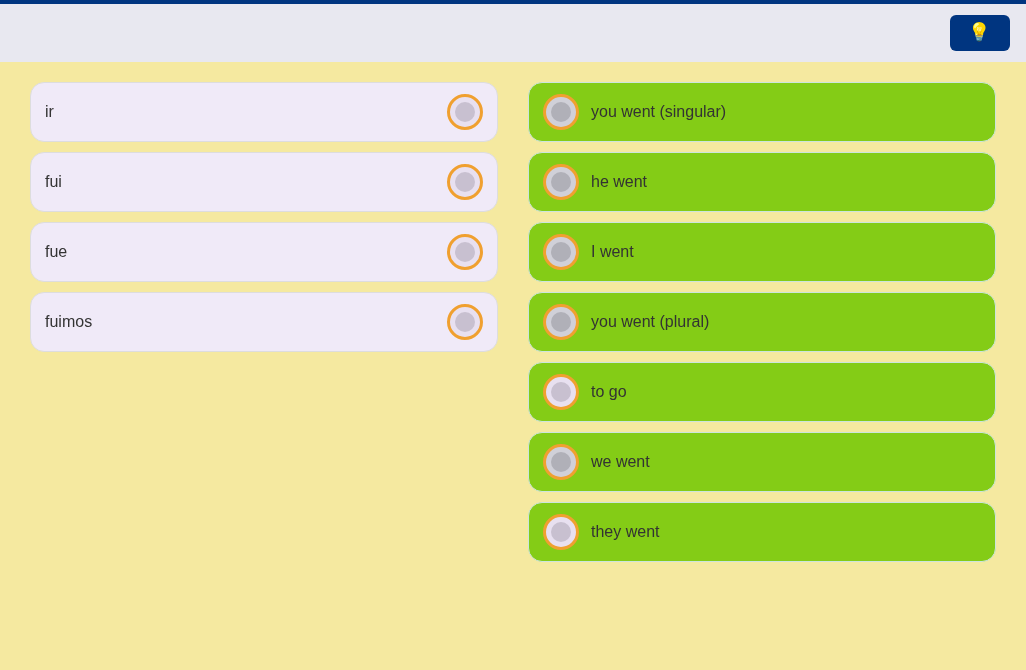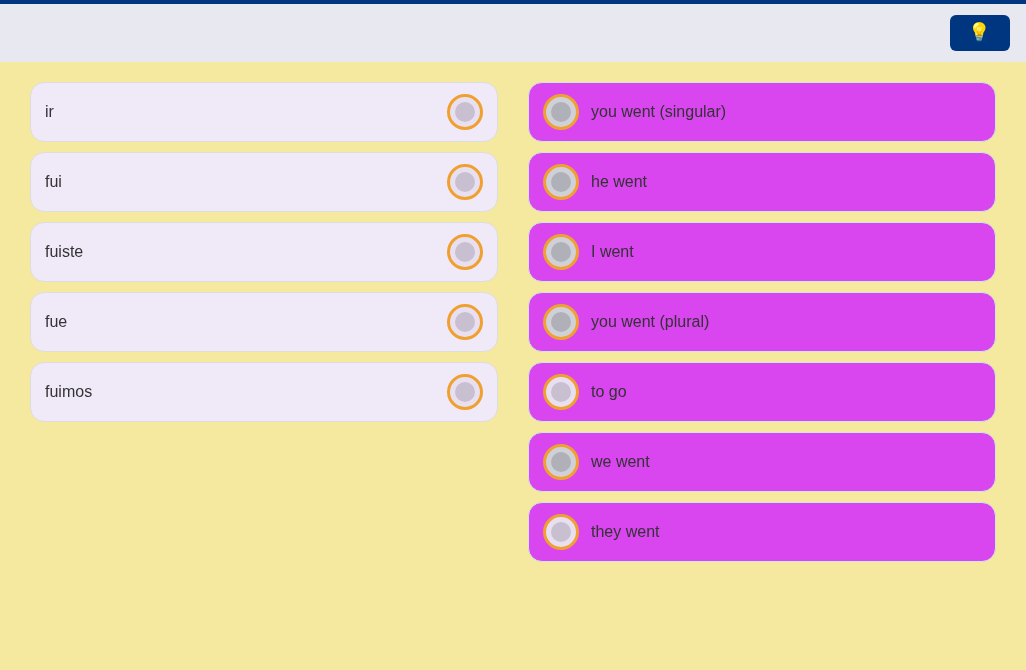--- a/index.html
+++ b/index.html
@@ -60,21 +60,21 @@
       font-size: 16px;
       position: relative;
       height: 60px;
     }
     .card-left {
       background: #f0eaf8;
       border: 1.5px solid #ddd;
       justify-content: space-between;
     }
     .card-right {
-      background: #d946ef;
+      background: #84cc16;
       border: 1.5px solid #cce5dd;
       justify-content: flex-start;
       gap: 12px;
     }
     .card-text {
       color: #333;
       font-size: 16px;
     }
     .connector {
       width: 36px;
@@ -116,26 +116,20 @@
 <div class="main">
   <div class="column" id="left-col">
   <div class="card card-left">
         <span class="card-text">ir</span>
         <div class="connector highlighted">
           <div class="connector-inner"></div>
         </div>
       </div>
       <div class="card card-left">
         <span class="card-text">fui</span>
-        <div class="connector highlighted">
-          <div class="connector-inner"></div>
-        </div>
-      </div>
-      <div class="card card-left">
-        <span class="card-text">fuiste</span>
         <div class="connector highlighted">
           <div class="connector-inner"></div>
         </div>
       </div>
       <div class="card card-left">
         <span class="card-text">fue</span>
         <div class="connector highlighted">
           <div class="connector-inner"></div>
         </div>
       </div>

